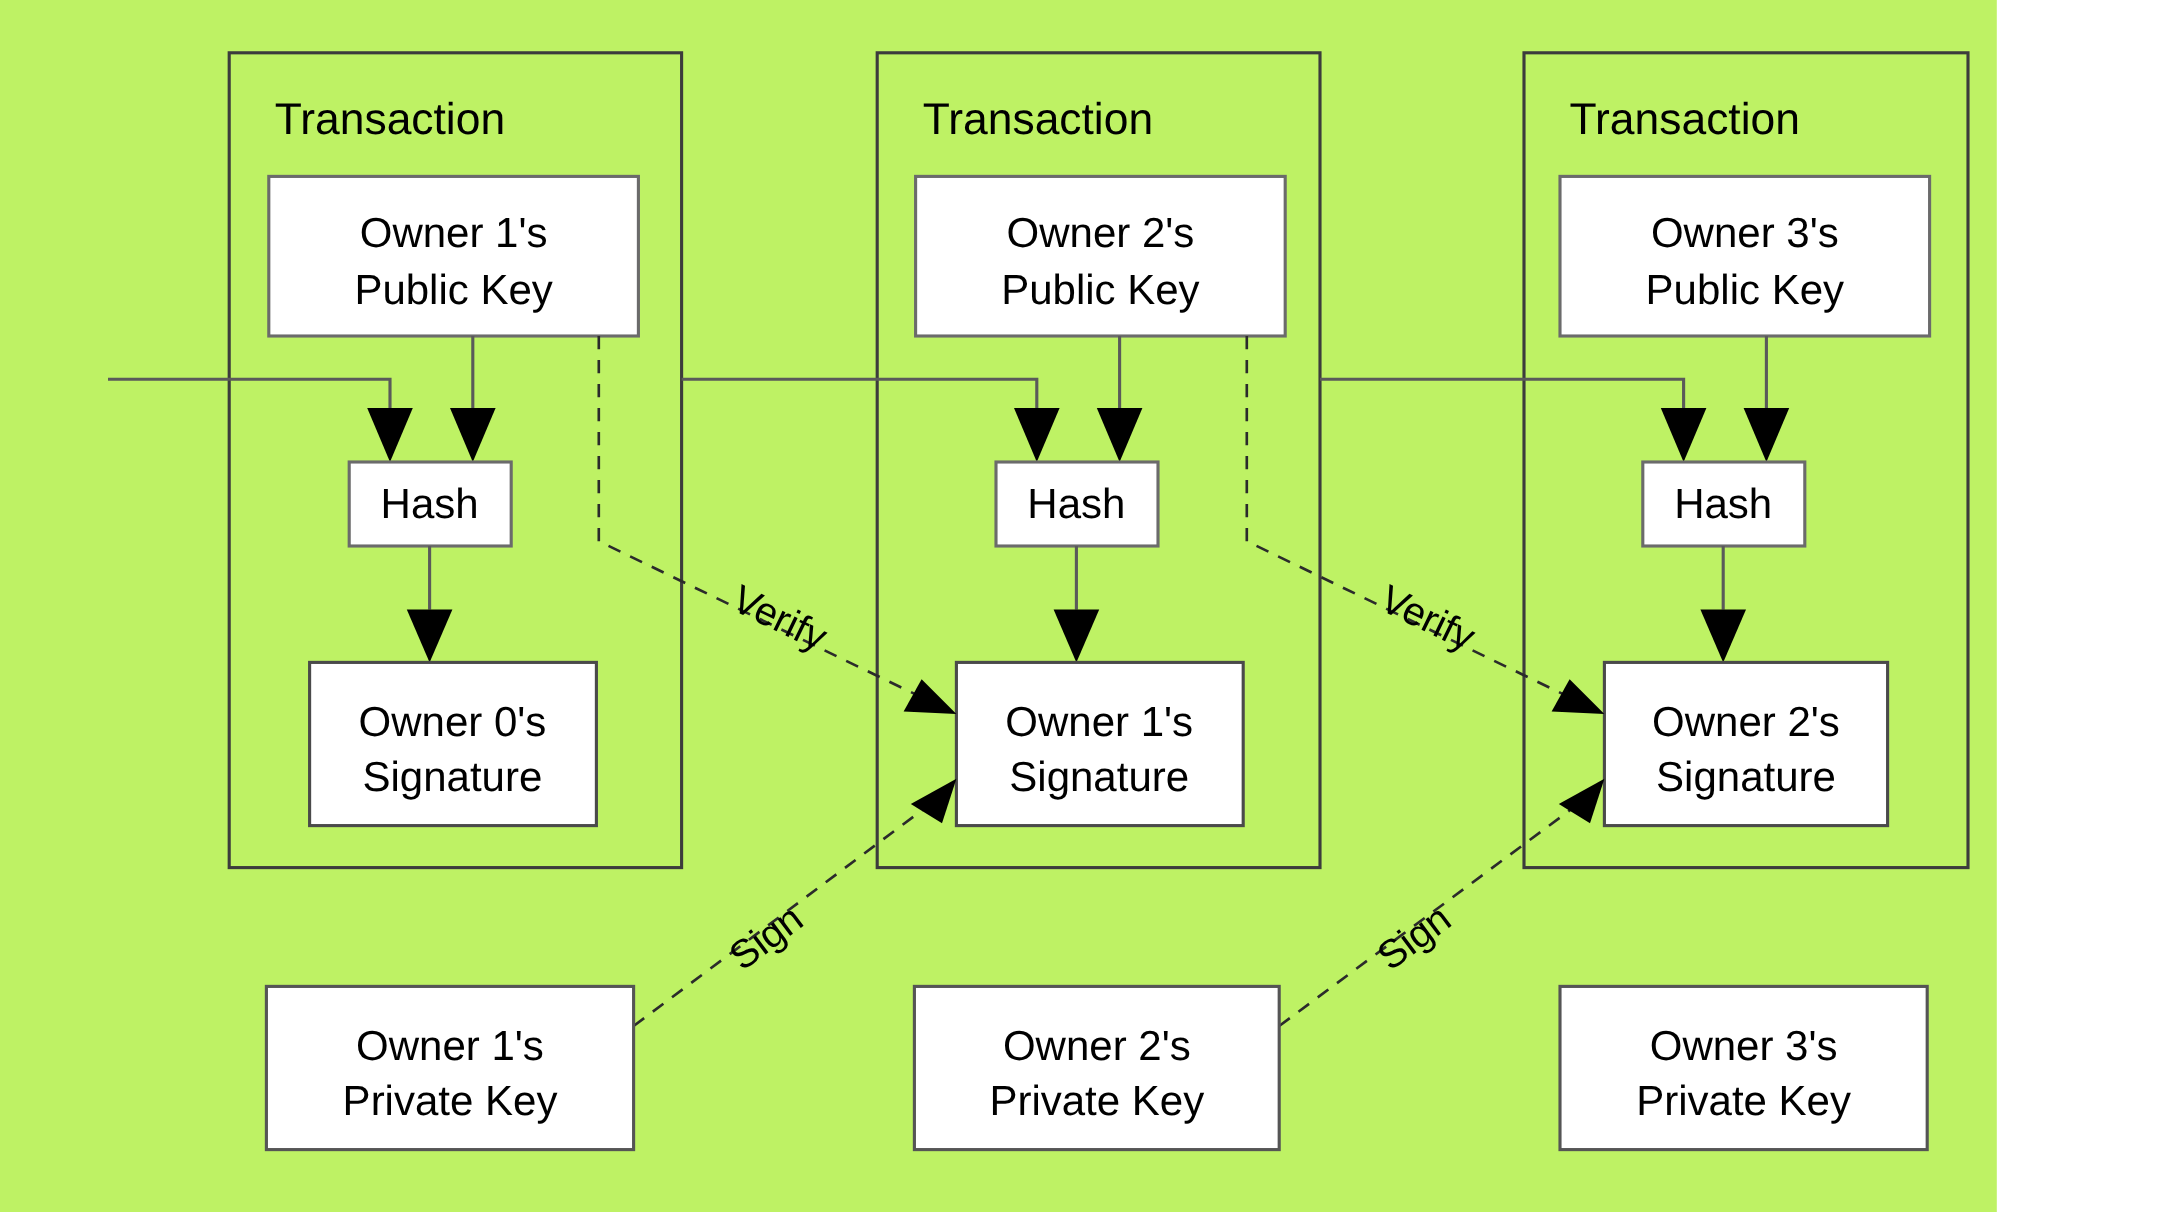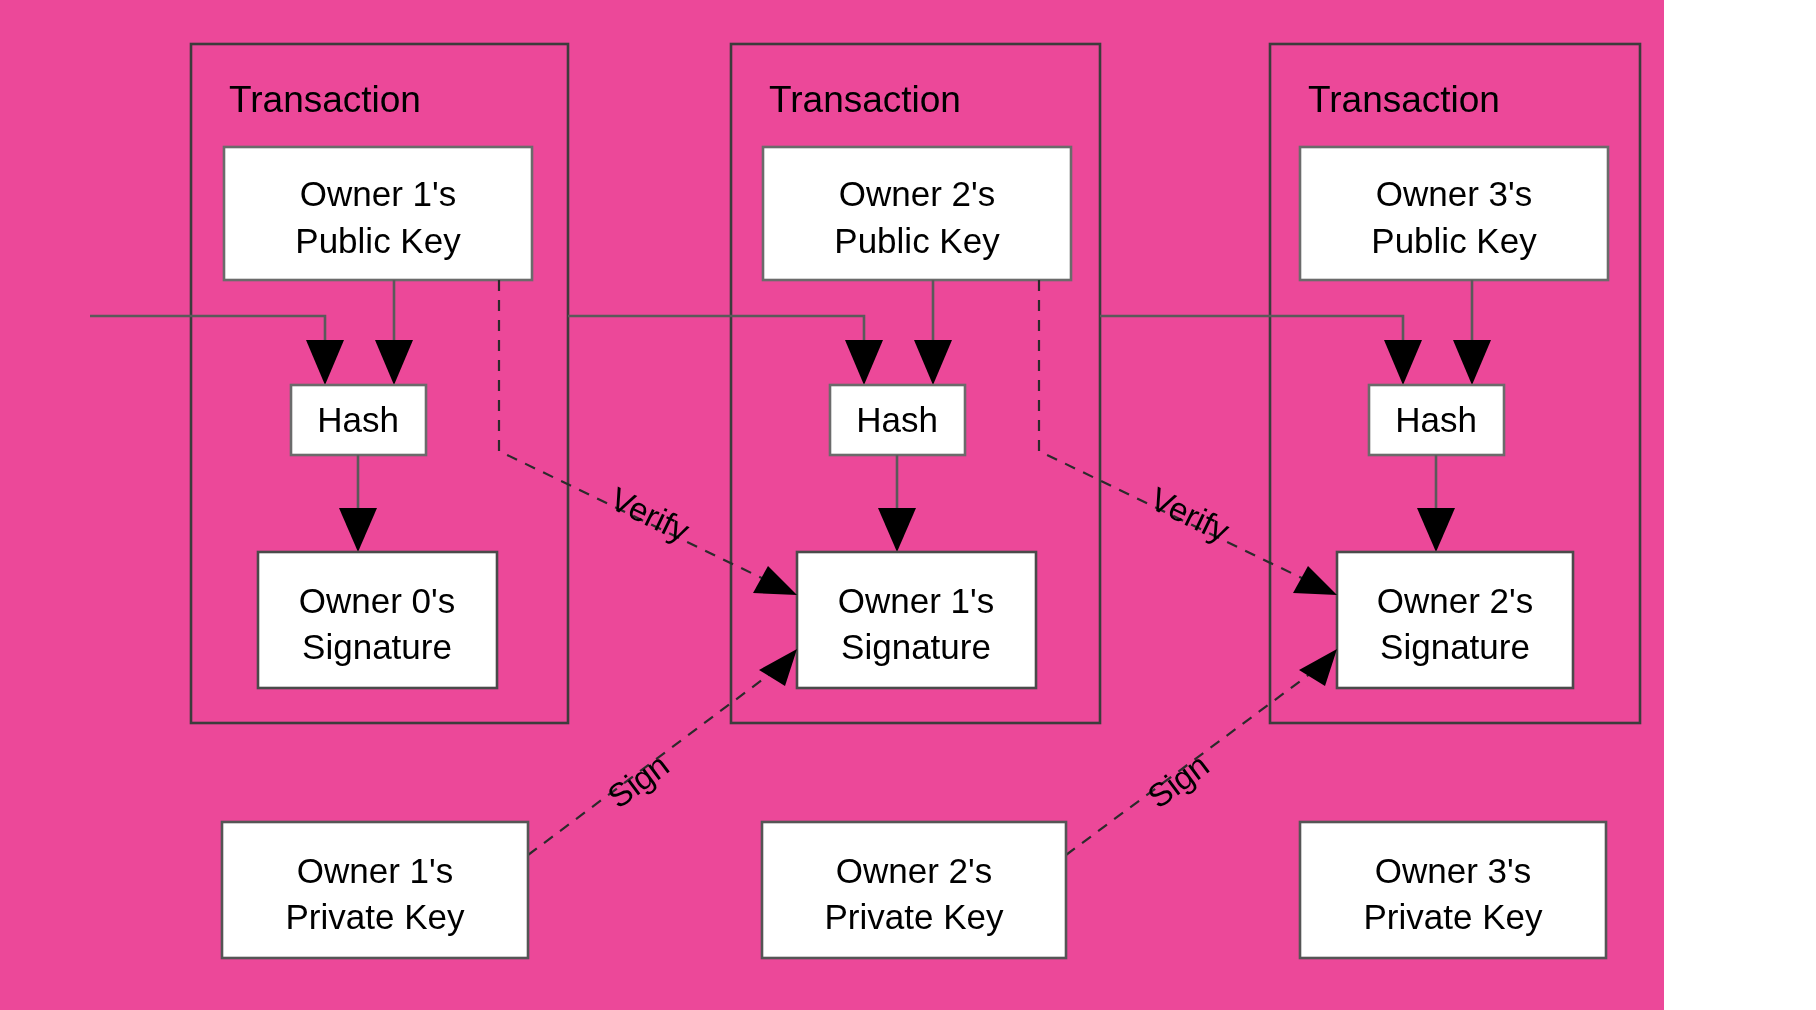--- a/index.html
+++ b/index.html
@@ -7,21 +7,21 @@
     padding: 0;
     background: #ffffff;
   }
   body {
     font-family: "Liberation Sans", sans-serif;
   }
   #canvas {
     position: relative;
     width: 1664px;
     height: 1010px;
-    background: #ec4899;
+    background: #bef264;
     overflow: hidden;
   }
   svg#diagram {
     position: absolute;
     top: 0;
     left: 0;
     width: 1816px;
     height: 1010px;
   }
   .tx-frame {

